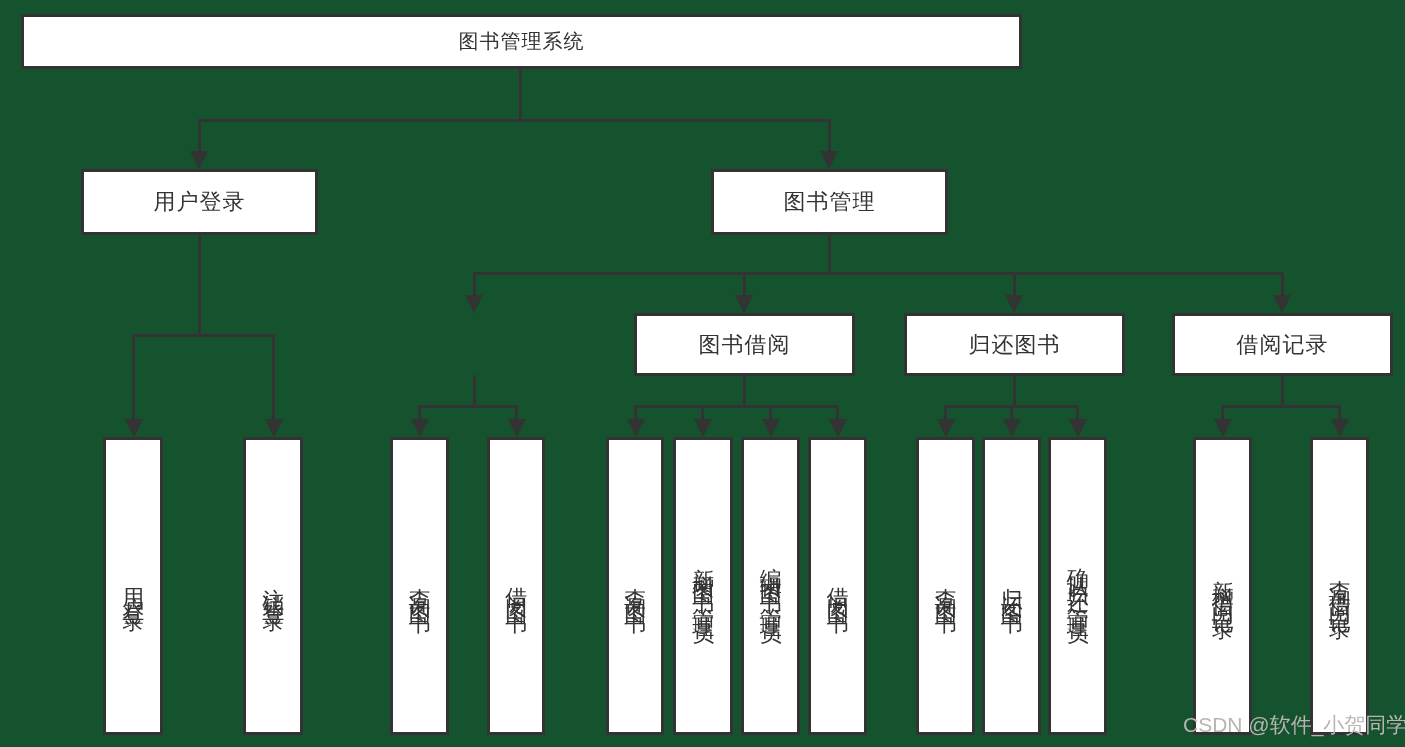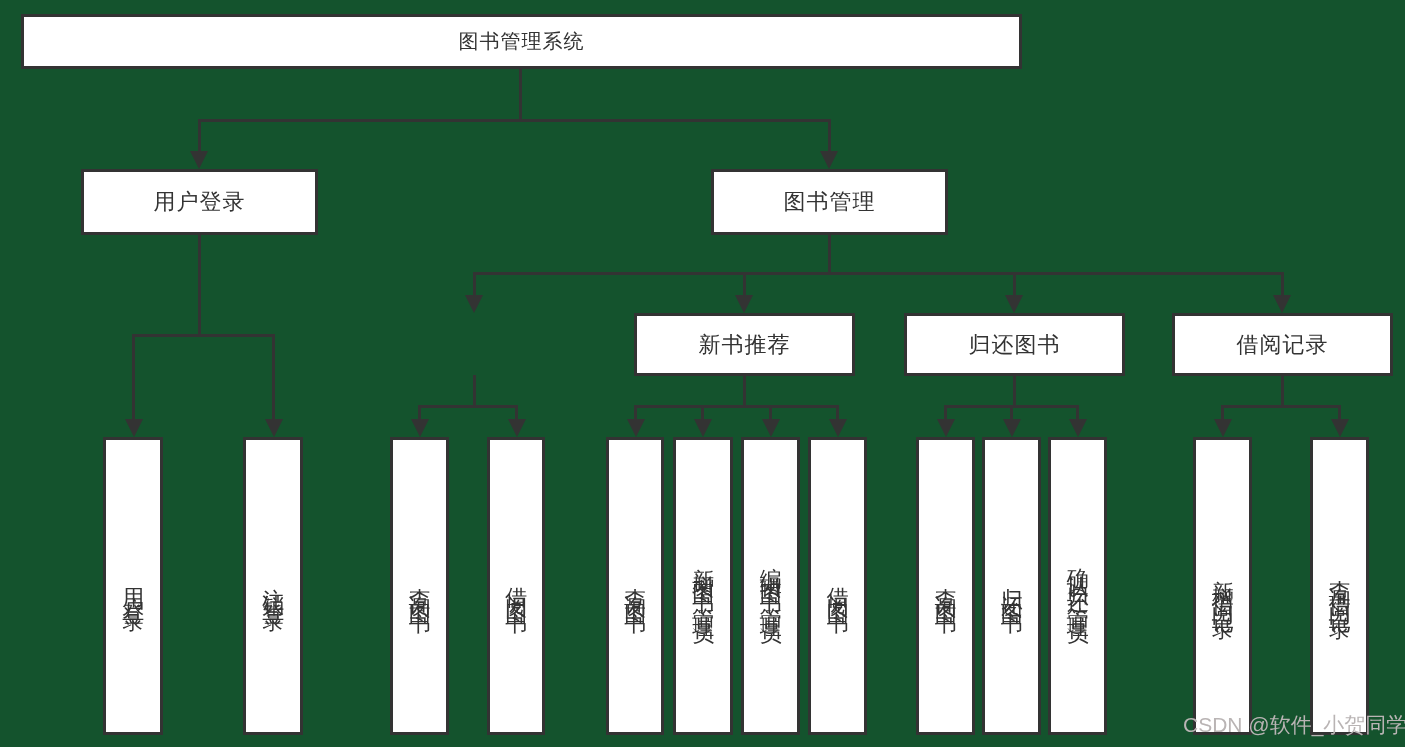--- a/index.html
+++ b/index.html
@@ -67,21 +67,21 @@
   <div class="vline" style="left:473px;top:272px;height:26px"></div>
   <div class="arrow" style="left:465px;top:295px"></div>
   <div class="vline" style="left:743px;top:272px;height:26px"></div>
   <div class="arrow" style="left:735px;top:295px"></div>
   <div class="vline" style="left:1013px;top:272px;height:26px"></div>
   <div class="arrow" style="left:1005px;top:295px"></div>
   <div class="vline" style="left:1281px;top:272px;height:26px"></div>
   <div class="arrow" style="left:1273px;top:295px"></div>
 
   <div class="box lvl3" style="left:634px;top:313px;width:221px;height:63px">
-    <span>新书推荐</span>
+    <span>图书借阅</span>
   </div>
   <div class="box lvl3" style="left:904px;top:313px;width:221px;height:63px">
     <span>归还图书</span>
   </div>
   <div class="box lvl3" style="left:1172px;top:313px;width:221px;height:63px">
     <span>借阅记录</span>
   </div>
 
   <div class="vline" style="left:473px;top:375px;height:33px"></div>
   <div class="hline" style="left:418px;top:405px;width:100px"></div>

